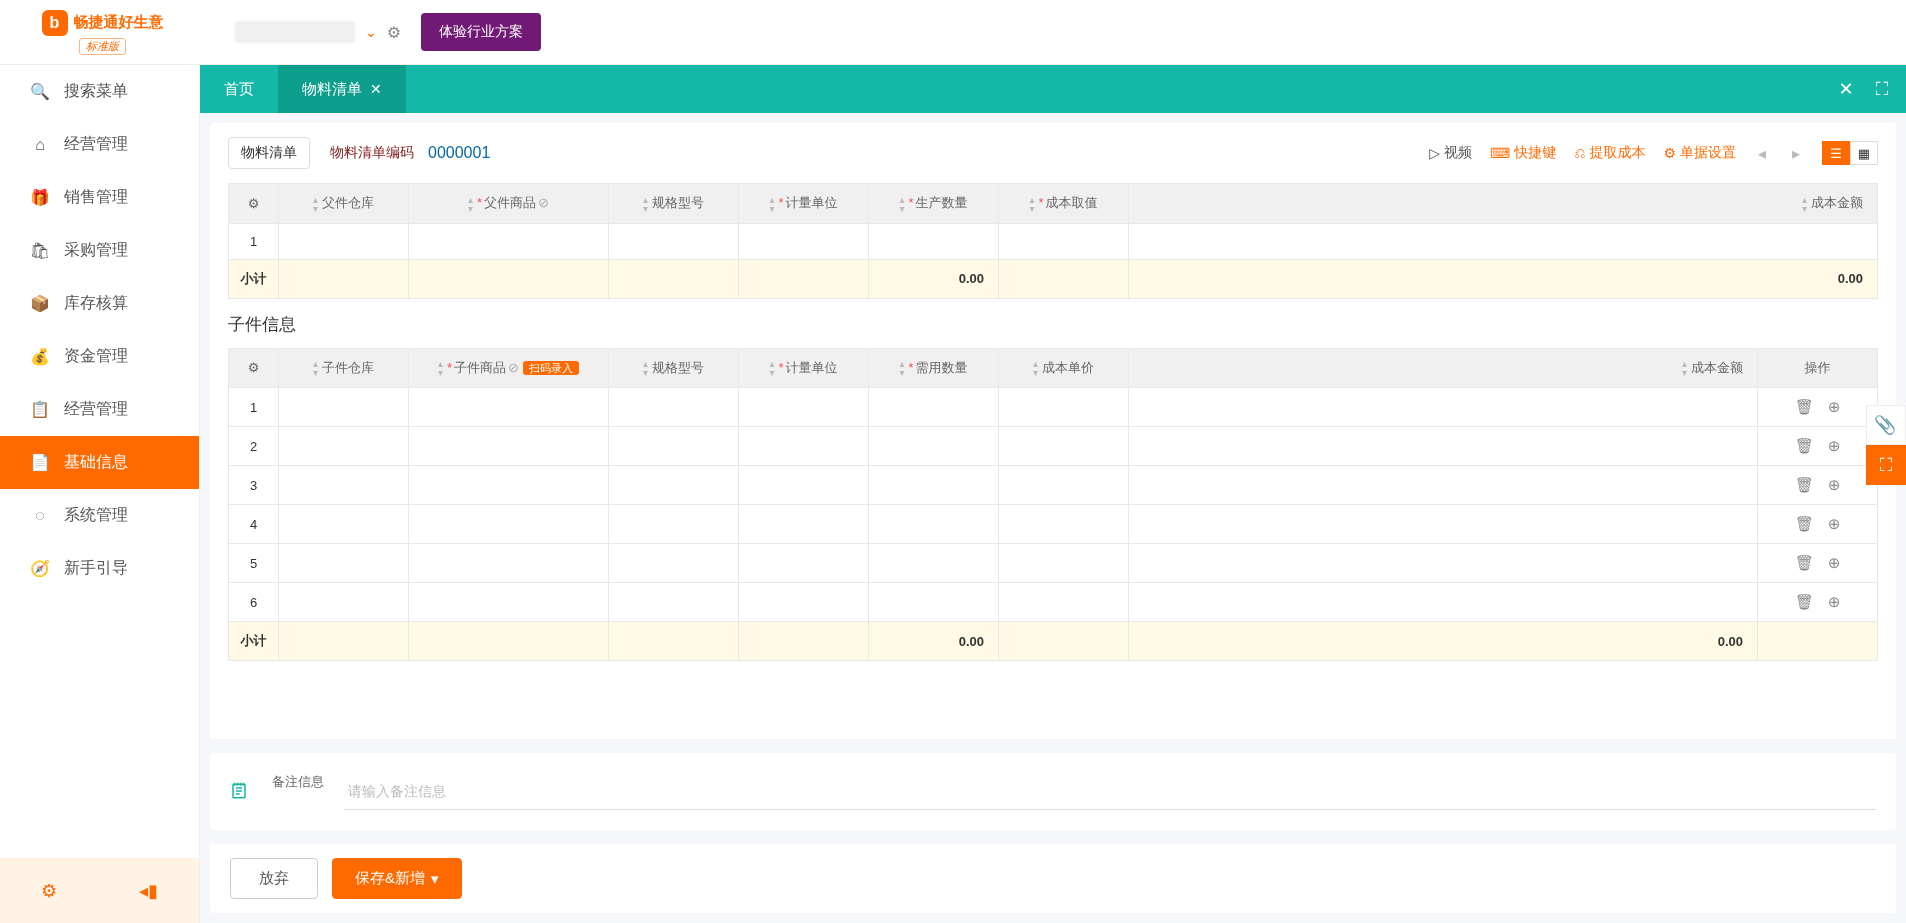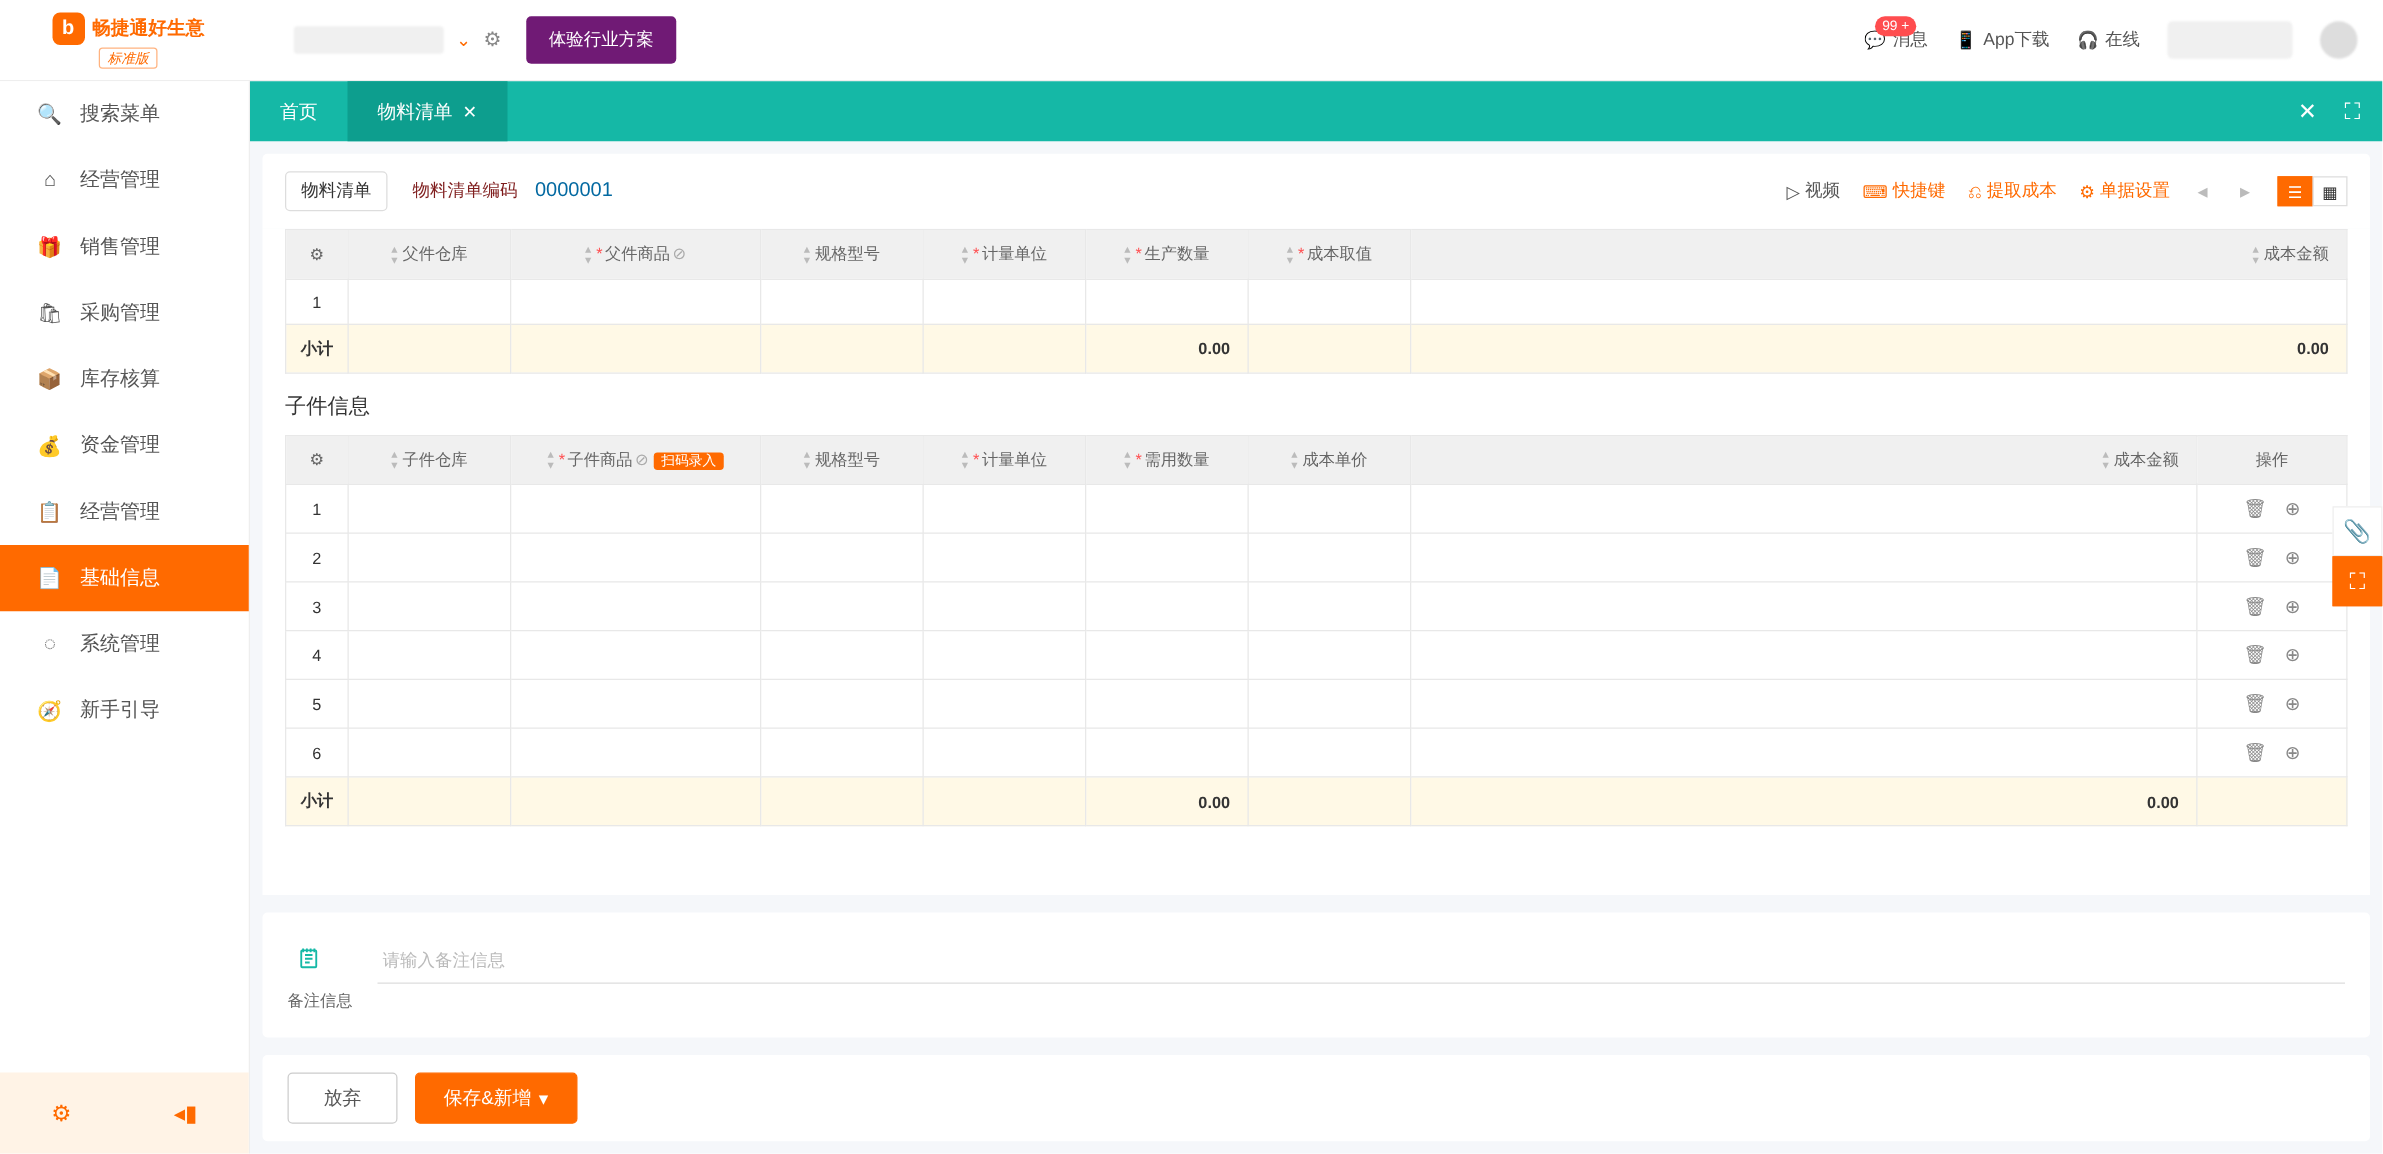--- a/index.html
+++ b/index.html
@@ -77,21 +77,21 @@
     .sort-arrows { color: #bbb; font-size: 10px; margin-right: 4px; display: inline-block; line-height: 9px; vertical-align: middle; }
     .help-icon { color: #aaa; margin-left: 2px; }
     .scan-badge { background: #ff6a00; color: #fff; padding: 1px 6px; border-radius: 3px; font-size: 11px; margin-left: 4px; }
     .subtotal-row td { background: #fff9e6; font-weight: 600; }
     .amt-right { text-align: right !important; padding-right: 14px !important; }
     .row-op { display: flex; justify-content: center; gap: 14px; color: #888; }
     .row-op span { cursor: pointer; font-size: 15px; }
     
     
     .remarks-section { background: #fff; margin: 14px 10px 0 10px; padding: 20px; display: flex; align-items: flex-start; gap: 20px; border-radius: 4px; }
-    .remarks-icon-col { display: flex; flex-direction: column; align-items: center; gap: 6px; }
+    .remarks-icon-col { display: flex; flex-direction: row; align-items: flex-start; gap: 6px; }
     .remarks-icon { width: 36px; height: 36px; color: #15b8a6; font-size: 30px; }
     .remarks-label { font-size: 13px; color: #666; }
     .remarks-input { flex: 1; border: none; border-bottom: 1px solid #ddd; padding: 10px 4px; font-size: 14px; outline: none; color: #333; }
     .remarks-input::placeholder { color: #bbb; }
     
     
     .footer-bar { background: #fff; margin: 14px 10px 10px 10px; padding: 14px 20px; display: flex; gap: 14px; border-radius: 4px; }
     .btn-secondary { background: #fff; border: 1px solid #ccc; color: #555; padding: 10px 28px; border-radius: 4px; font-size: 15px; cursor: pointer; }
     .btn-save { background: #ff6a00; border: 1px solid #ff6a00; color: #fff; padding: 10px 22px; border-radius: 4px; font-size: 15px; cursor: pointer; display: flex; align-items: center; gap: 6px; }
     
@@ -112,37 +112,20 @@
       <div class="logo-text">畅捷通好生意</div>
     </div>
     <div class="logo-sub">标准版</div>
   </div>
   <div class="company-selector">
     <div class="company-mask"></div>
     <span class="chevron-down">⌄</span>
     <span class="settings-cog">⚙</span>
   </div>
   <button class="btn-primary">体验行业方案</button>
-  <div class="header-right">
-    <div class="header-action">
-      <span class="badge">99 +</span>
-      <span>💬</span>
-      <span>消息</span>
-    </div>
-    <div class="header-action">
-      <span>📱</span>
-      <span>App下载</span>
-    </div>
-    <div class="header-action">
-      <span>🎧</span>
-      <span>在线</span>
-    </div>
-    <div class="user-mask"></div>
-    <div class="avatar-mask"></div>
-  </div>
 </div>
 
 <div class="sidebar">
   <div id="sidebar-items">
       <div class="sidebar-item">
         <span class="sidebar-icon">🔍</span>
         <span>搜索菜单</span>
       </div>
       <div class="sidebar-item">
         <span class="sidebar-icon">⌂</span>

